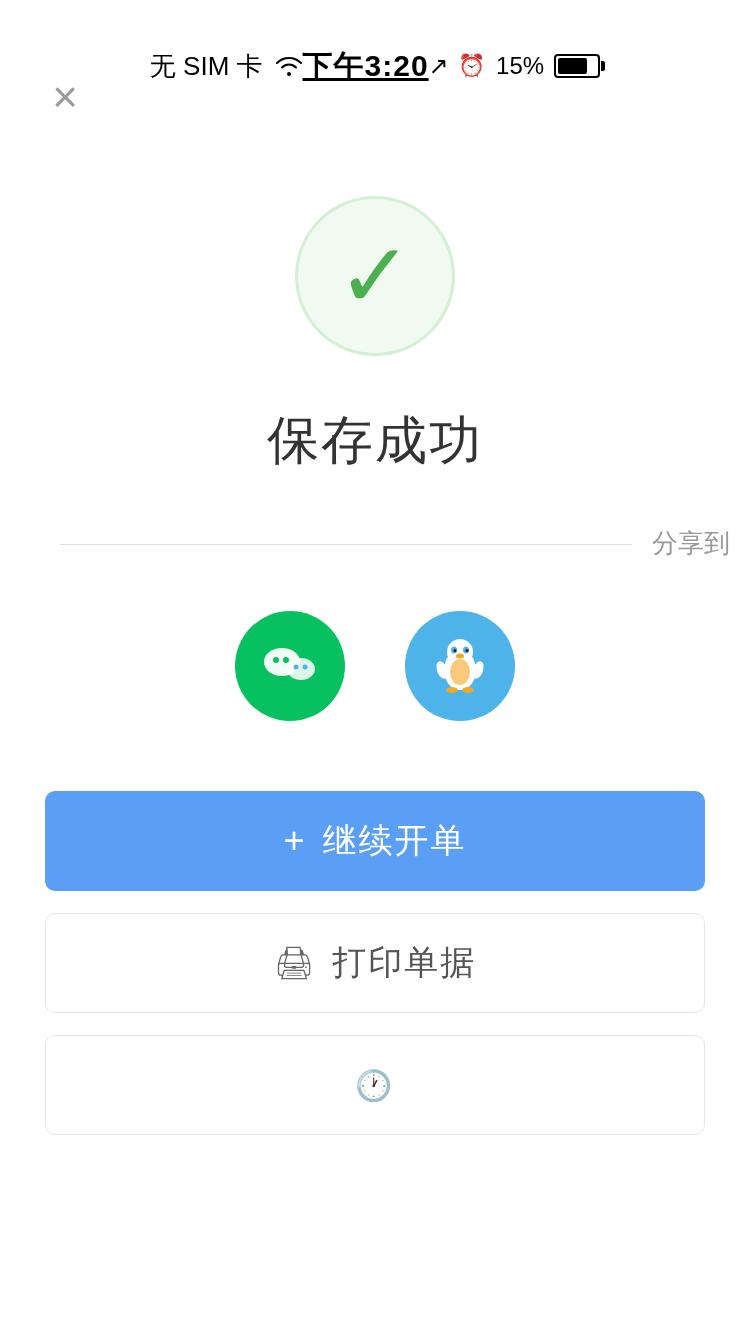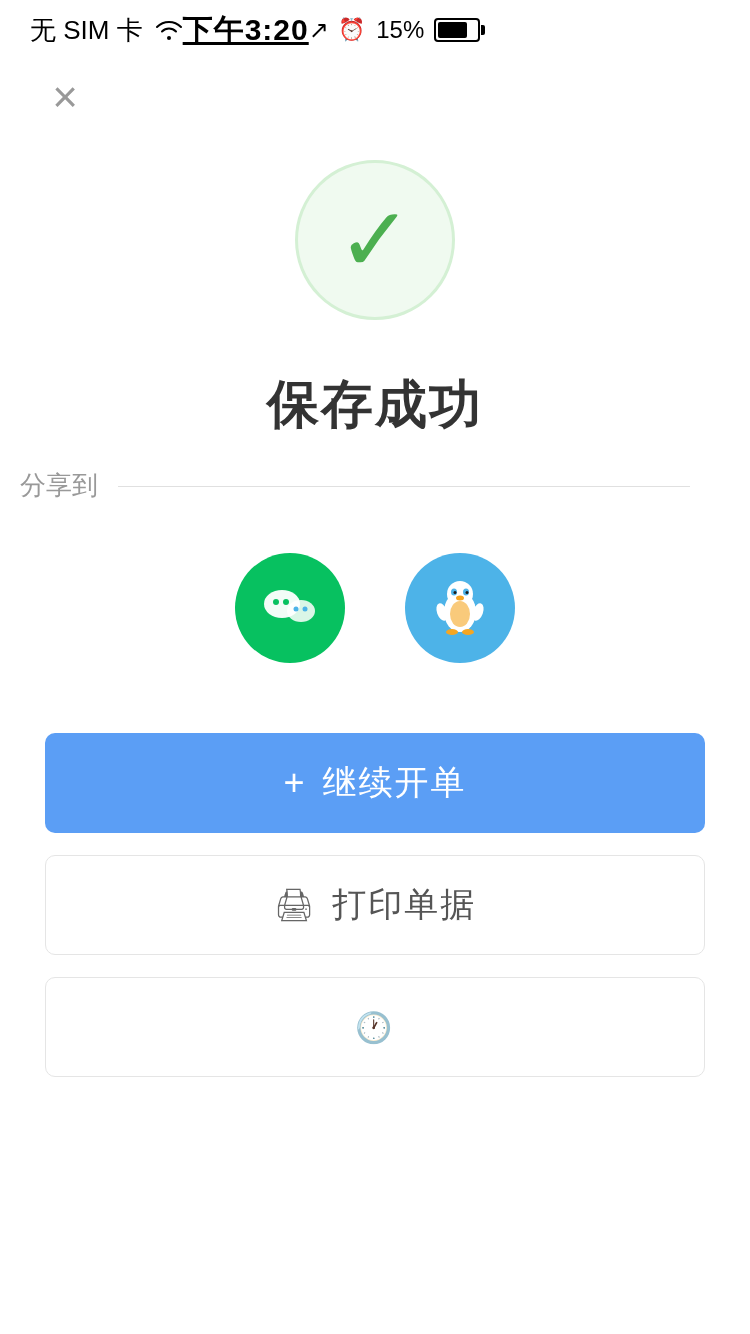--- a/index.html
+++ b/index.html
@@ -12,25 +12,26 @@
       font-family: -apple-system, "PingFang SC", "Helvetica Neue", Arial, sans-serif;
       overflow: hidden;
     }
 
     
     .status-bar {
       width: 100%;
       height: 60px;
       display: flex;
       align-items: center;
-      justify-content: flex-start;
+      justify-content: center;
       padding: 0 30px;
       font-size: 26px;
       font-weight: 500;
       color: #000;
+      margin-top: 36px;
     }
     .status-left {
       display: flex;
       align-items: center;
       gap: 12px;
     }
     .status-left span { font-size: 26px; }
     .wifi-icon {
       display: inline-block;
       width: 28px;
@@ -112,33 +113,33 @@
       border: 3px solid #d4f0d4;
       display: flex;
       align-items: center;
       justify-content: center;
       margin-bottom: 50px;
     }
 
     
     .success-title {
       font-size: 52px;
-      font-weight: 700;
+      font-weight: 400;
       color: #333;
-      margin-bottom: 28px;
+      margin-bottom: 50px;
       letter-spacing: 2px;
     }
 
     
     .share-section {
       width: 100%;
       position: relative;
       display: flex;
       align-items: center;
-      justify-content: flex-start;
+      justify-content: flex-end;
       margin-bottom: 50px;
     }
     .share-line {
       position: absolute;
       left: 60px;
       right: 60px;
       top: 50%;
       height: 1px;
       background: #e0e0e0;
     }

